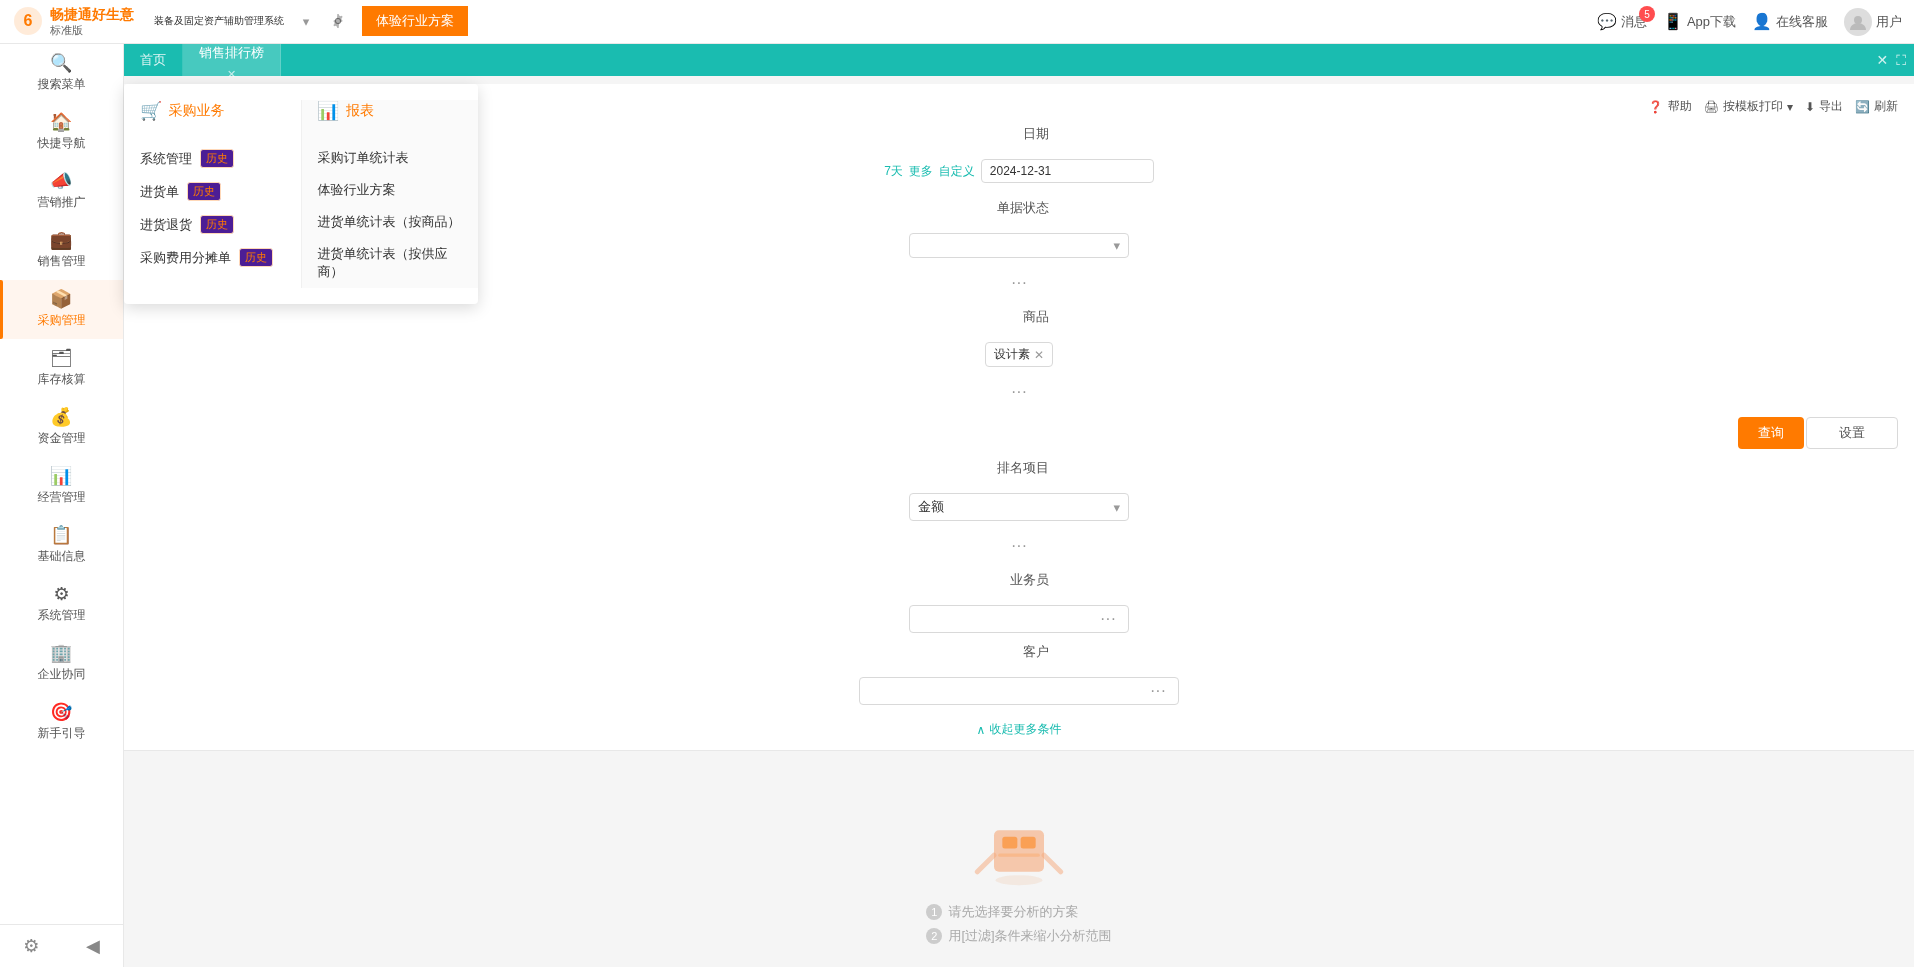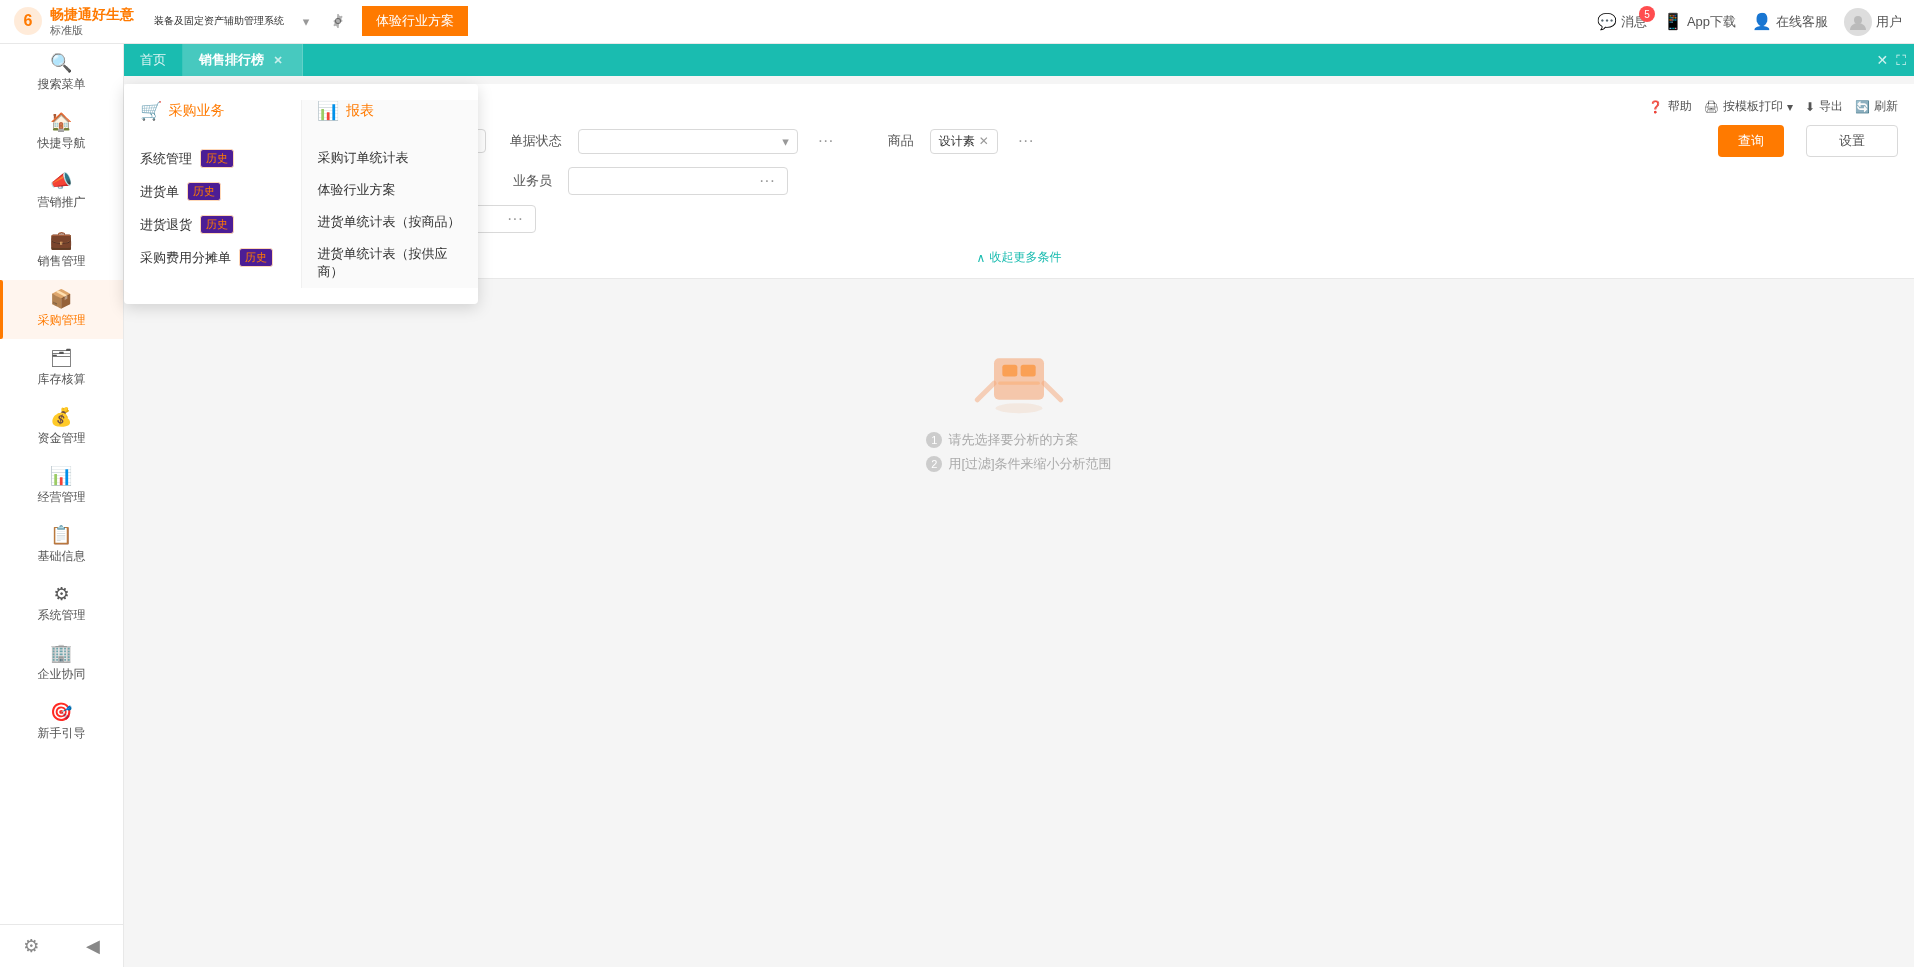--- a/index.html
+++ b/index.html
@@ -188,21 +188,22 @@
       cursor: pointer;
       color: rgba(255,255,255,0.85);
       font-size: 13px;
       gap: 6px;
       white-space: nowrap;
       border-right: 1px solid rgba(255,255,255,0.15);
     }
     .tab-item.active {
       background: rgba(255,255,255,0.2);
       color: #fff;
-      font-weight: bold;
+      font-weight: normal;
+      flex-direction: column;
     }
     .tab-item .close-icon {
       width: 16px;
       height: 16px;
       display: flex;
       align-items: center;
       justify-content: center;
       border-radius: 50%;
       font-size: 11px;
       color: rgba(255,255,255,0.7);
@@ -235,20 +236,21 @@
     .filter-area {
       background: #fff;
       padding: 14px 16px 10px;
       border-bottom: 1px solid #e8e8e8;
     }
     .filter-row {
       display: flex;
       align-items: center;
       gap: 16px;
       margin-bottom: 10px;
+      flex-direction: column;
     }
     .filter-row:last-child { margin-bottom: 0; }
     .filter-actions-top {
       display: flex;
       justify-content: flex-end;
       align-items: center;
       gap: 12px;
       margin-bottom: 10px;
     }
     .filter-action-btn {
@@ -606,21 +608,21 @@
       </div>
       <span class="ellipsis-btn">···</span>
 
       <span class="filter-label">商品</span>
       <div class="tag-badge">
         <span>设计素</span>
         <span class="remove">✕</span>
       </div>
       <span class="ellipsis-btn">···</span>
 
-      <div style="margin-left:auto; display:flex; gap:22px; align-items:flex-start;">
+      <div style="margin-left:auto; display:flex; gap:2px; align-items:flex-start;">
         <button class="query-btn">查询</button>
         <button class="set-btn">设置</button>
       </div>
     </div>
 
     <div class="filter-row">
       <span class="filter-label">排名项目</span>
       <div class="filter-control" style="min-width:220px;">
         <span>金额</span>
         <span class="arrow">▾</span>

